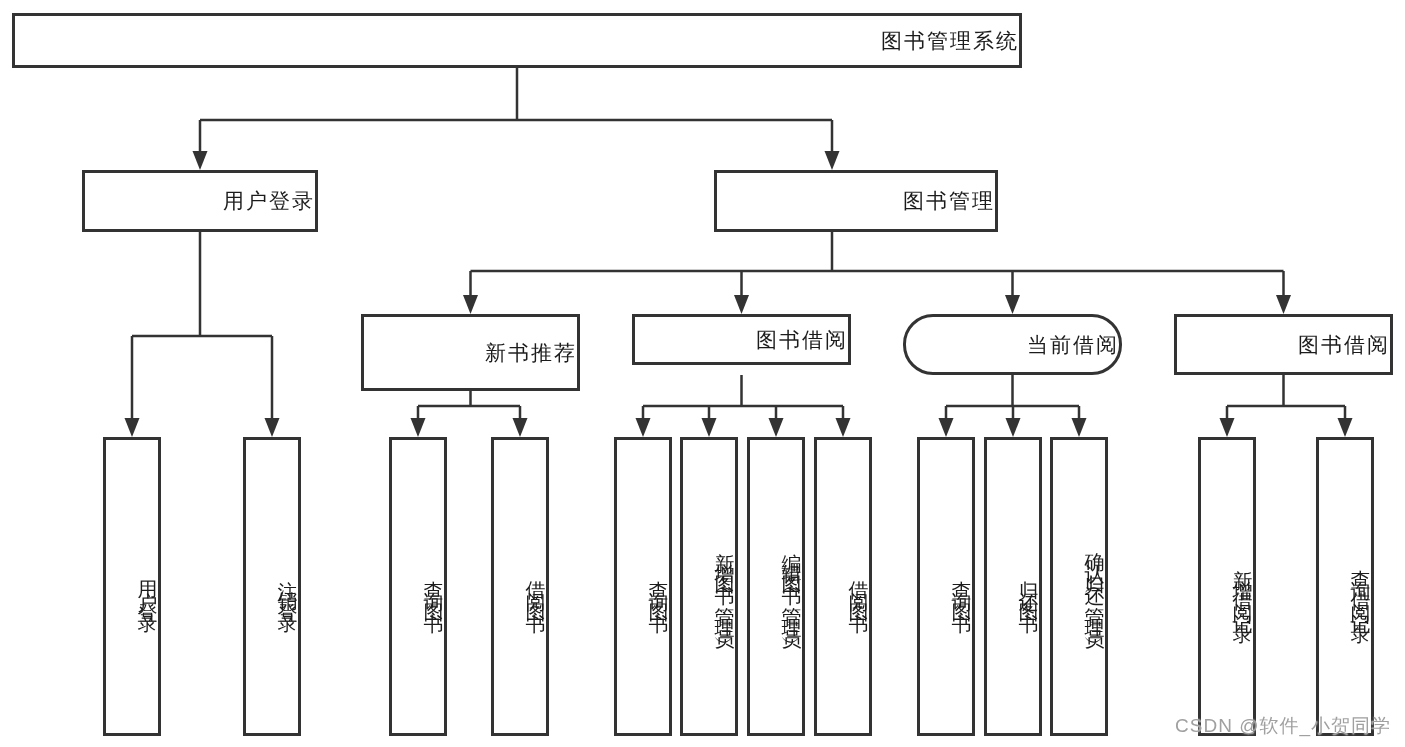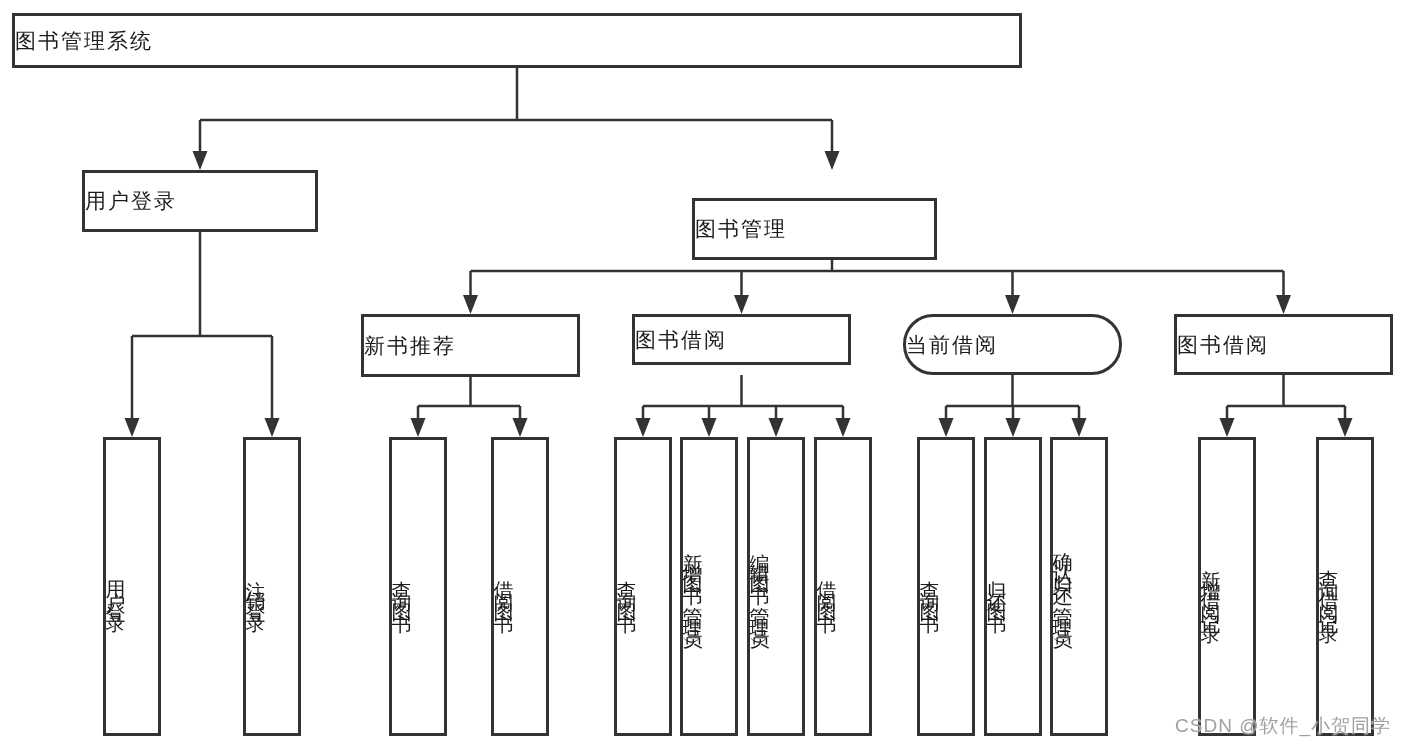--- a/index.html
+++ b/index.html
@@ -20,21 +20,21 @@
   .connectors{
     position:absolute;left:0;top:0;width:1405px;height:747px;z-index:1;
   }
   .connectors path{stroke:var(--line);stroke-width:2.5;fill:none;}
   .connectors polygon{fill:var(--line);stroke:none;}
   .node{
     position:absolute;
     box-sizing:border-box;
     background:var(--fill);
     border:3px solid var(--line);
-    display:flex;align-items:center;justify-content:flex-start;
+    display:flex;align-items:center;justify-content:flex-end;
     z-index:2;
   }
   .node .lbl{
     font-size:21px;
     letter-spacing:2px;
     white-space:nowrap;
     color:var(--text);
   }
   .leaf .lbl{
     writing-mode:vertical-rl;
@@ -103,25 +103,25 @@
     </g>
   </svg>
 
   <div class="node" style="left:12px;top:13px;width:1010px;height:55px;">
     <span class="lbl">图书管理系统</span>
   </div>
 
   <div class="node" style="left:82px;top:170px;width:236px;height:62px;">
     <span class="lbl">用户登录</span>
   </div>
-  <div class="node" style="left:692px;top:170px;width:245px;height:62px;margin-top:28px;">
+  <div class="node" style="left:714px;top:170px;width:284px;height:62px;">
     <span class="lbl">图书管理</span>
   </div>
 
-  <div class="node" style="left:361px;top:314px;width:219px;height:63px;">
+  <div class="node" style="left:361px;top:314px;width:219px;height:77px;">
     <span class="lbl">新书推荐</span>
   </div>
   <div class="node" style="left:632px;top:314px;width:219px;height:51px;">
     <span class="lbl">图书借阅</span>
   </div>
   <div class="node" style="left:903px;top:314px;width:219px;height:61px;border-radius:30px;">
     <span class="lbl">当前借阅</span>
   </div>
   <div class="node" style="left:1174px;top:314px;width:219px;height:61px;">
     <span class="lbl">图书借阅</span>

